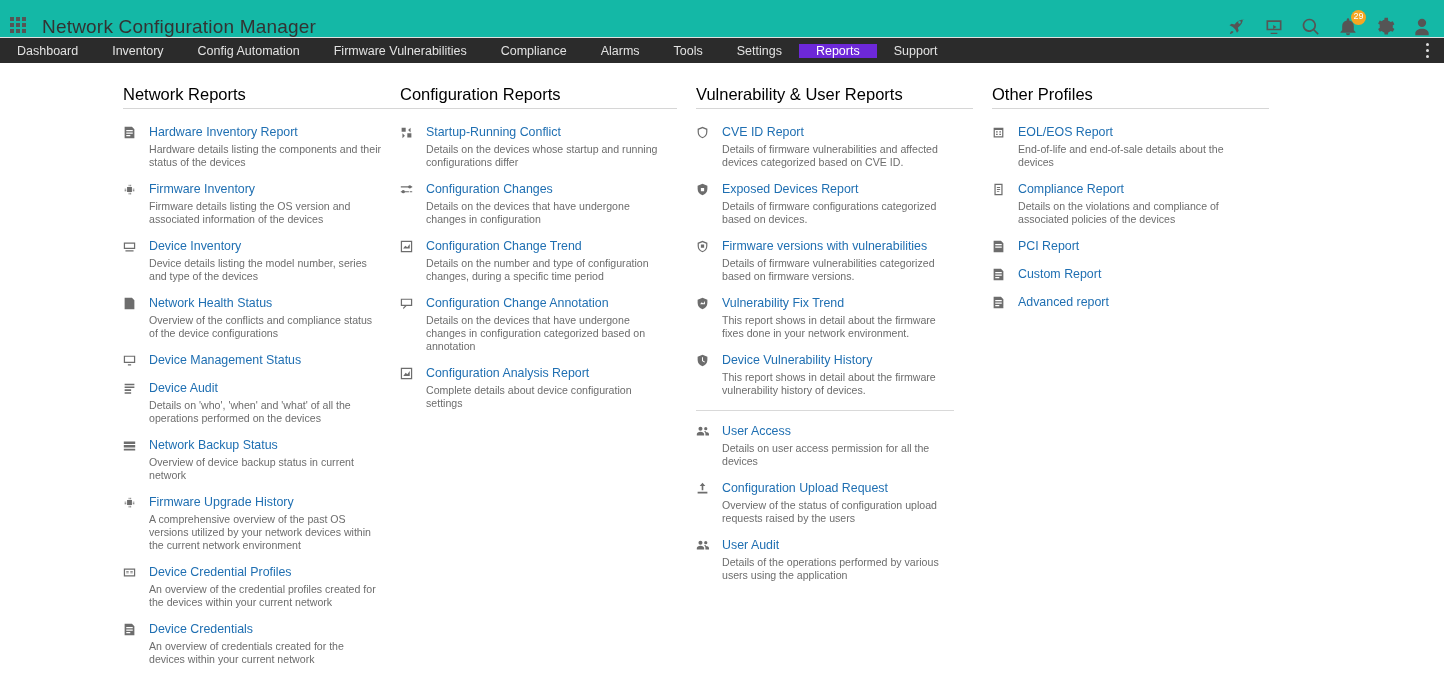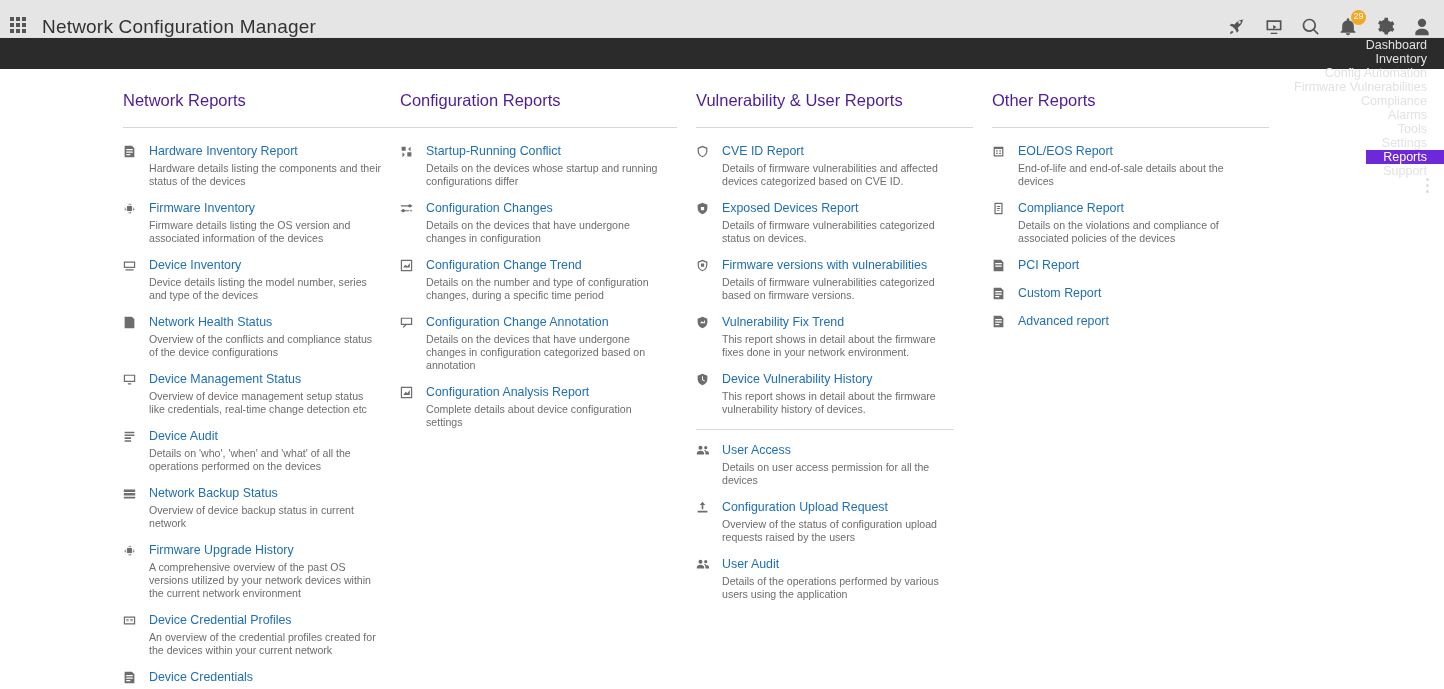--- a/index.html
+++ b/index.html
@@ -7,21 +7,21 @@
     width: 1444px;
     height: 689px;
     background: #ffffff;
     font-family: "Liberation Sans", sans-serif;
     overflow: hidden;
   }
 
   
   .topbar {
     height: 38px;
-    background: #e5e5e5;
+    background: #14b8a6;
     border-bottom: 1px solid #e0e0e0;
     display: flex;
     align-items: center;
     padding: 16px 12px 0 10px;
   }
   .grid-icon {
     width: 20px; height: 20px;
     display: grid;
     grid-template-columns: repeat(3, 4px);
     grid-template-rows: repeat(3, 4px);
@@ -54,26 +54,25 @@
     min-width: 15px;
     height: 15px;
     border-radius: 8px;
     text-align: center;
     padding: 0 2px;
     font-family: "Liberation Sans", sans-serif;
   }
 
   
   .navbar {
-    height: 31px;
+    height: 25px;
     background: #2b2b2b;
     display: flex;
-    align-items: flex-end;
+    align-items: center;
     position: relative;
-    flex-direction: column;
   }
   .navitem {
     display: flex;
     align-items: center;
     padding: 0 17px;
     color: #e2e2e2;
     font-size: 12.5px;
     cursor: pointer;
     white-space: nowrap;
   }
@@ -99,22 +98,22 @@
     padding: 22px 0 0 0;
   }
   .col { padding: 0 0 0 0; }
   .col-1 { width: 400px; padding-left: 123px; }
   .col-2 { width: 296px; }
   .col-3 { width: 296px; }
   .col-4 { width: 300px; }
 
   .col-head {
     font-size: 16.5px;
-    color: #4c1d95;
-    padding-bottom: 17px;
+    color: #000000;
+    padding-bottom: 4px;
     border-bottom: 1px solid #d6d6d6;
   }
   .col-1 .col-head { width: 277px; }
   .col-2 .col-head { width: 277px; }
   .col-3 .col-head { width: 277px; }
   .col-4 .col-head { width: 277px; }
 
   .items { padding-top: 16px; }
   .item { display: flex; margin-bottom: 13px; }
   .item-icon {
@@ -264,21 +263,20 @@
         </div>
       </div>
       <div class="item">
         <span class="item-icon">
             <svg viewBox="0 0 16 16">
               <path d="M1 2h14v9H1V2zm1.5 1.5v6h11v-6h-11zM6 12.5h4V14H6v-1.5z"></path>
             </svg>
           </span>
         <div class="item-body">
           <div class="item-title">Device Management Status</div>
-          <div class="item-desc">Overview of device management setup status like credentials, real-time change detection etc</div>
         </div>
       </div>
       <div class="item">
         <span class="item-icon">
             <svg viewBox="0 0 16 16">
               <path d="M2 2h12v2H2V2zm0 3.5h12v2H2v-2zM2 9h8v2H2V9zm0 3.5h8v2H2v-2z"></path>
             </svg>
           </span>
         <div class="item-body">
           <div class="item-title">Device Audit</div>
@@ -410,21 +408,21 @@
         </div>
       </div>
       <div class="item">
         <span class="item-icon">
             <svg viewBox="0 0 16 16">
               <path d="M8 1 2 3.5v4c0 4 2.6 6.6 6 7.5 3.4-.9 6-3.5 6-7.5v-4L8 1zm-2 5h4v4H6V6z"></path>
             </svg>
           </span>
         <div class="item-body">
           <div class="item-title">Exposed Devices Report</div>
-          <div class="item-desc">Details of firmware vulnerabilities categorized status on devices.</div>
+          <div class="item-desc">Details of firmware configurations categorized based on devices.</div>
         </div>
       </div>
       <div class="item">
         <span class="item-icon">
             <svg viewBox="0 0 16 16">
               <path d="M8 1 2 3.5v4c0 4 2.6 6.6 6 7.5 3.4-.9 6-3.5 6-7.5v-4L8 1zm0 1.7 4.5 1.9v3c0 3-1.9 5.2-4.5 6-2.6-.8-4.5-3-4.5-6v-3L8 2.7zM6 5.5h4v4H6v-4z"></path>
             </svg>
           </span>
         <div class="item-body">
           <div class="item-title">Firmware versions with vulnerabilities</div>
@@ -484,21 +482,21 @@
           </span>
         <div class="item-body">
           <div class="item-title">User Audit</div>
           <div class="item-desc">Details of the operations performed by various users using the application</div>
         </div>
       </div>
     </div>
   </div>
 
   <div class="col col-4">
-    <div class="col-head">Other Reports</div>
+    <div class="col-head">Other Profiles</div>
     <div class="items">
       <div class="item">
         <span class="item-icon">
             <svg viewBox="0 0 16 16">
               <path d="M2 2h12v12H2V2zm1.5 3v7.5h9V5h-9zM5 6.5h2V8H5V6.5zm4 0h2V8H9V6.5zM5 9.5h2V11H5V9.5zm4 0h2V11H9V9.5z"></path>
             </svg>
           </span>
         <div class="item-body">
           <div class="item-title">EOL/EOS Report</div>
           <div class="item-desc">End-of-life and end-of-sale details about the devices</div>

